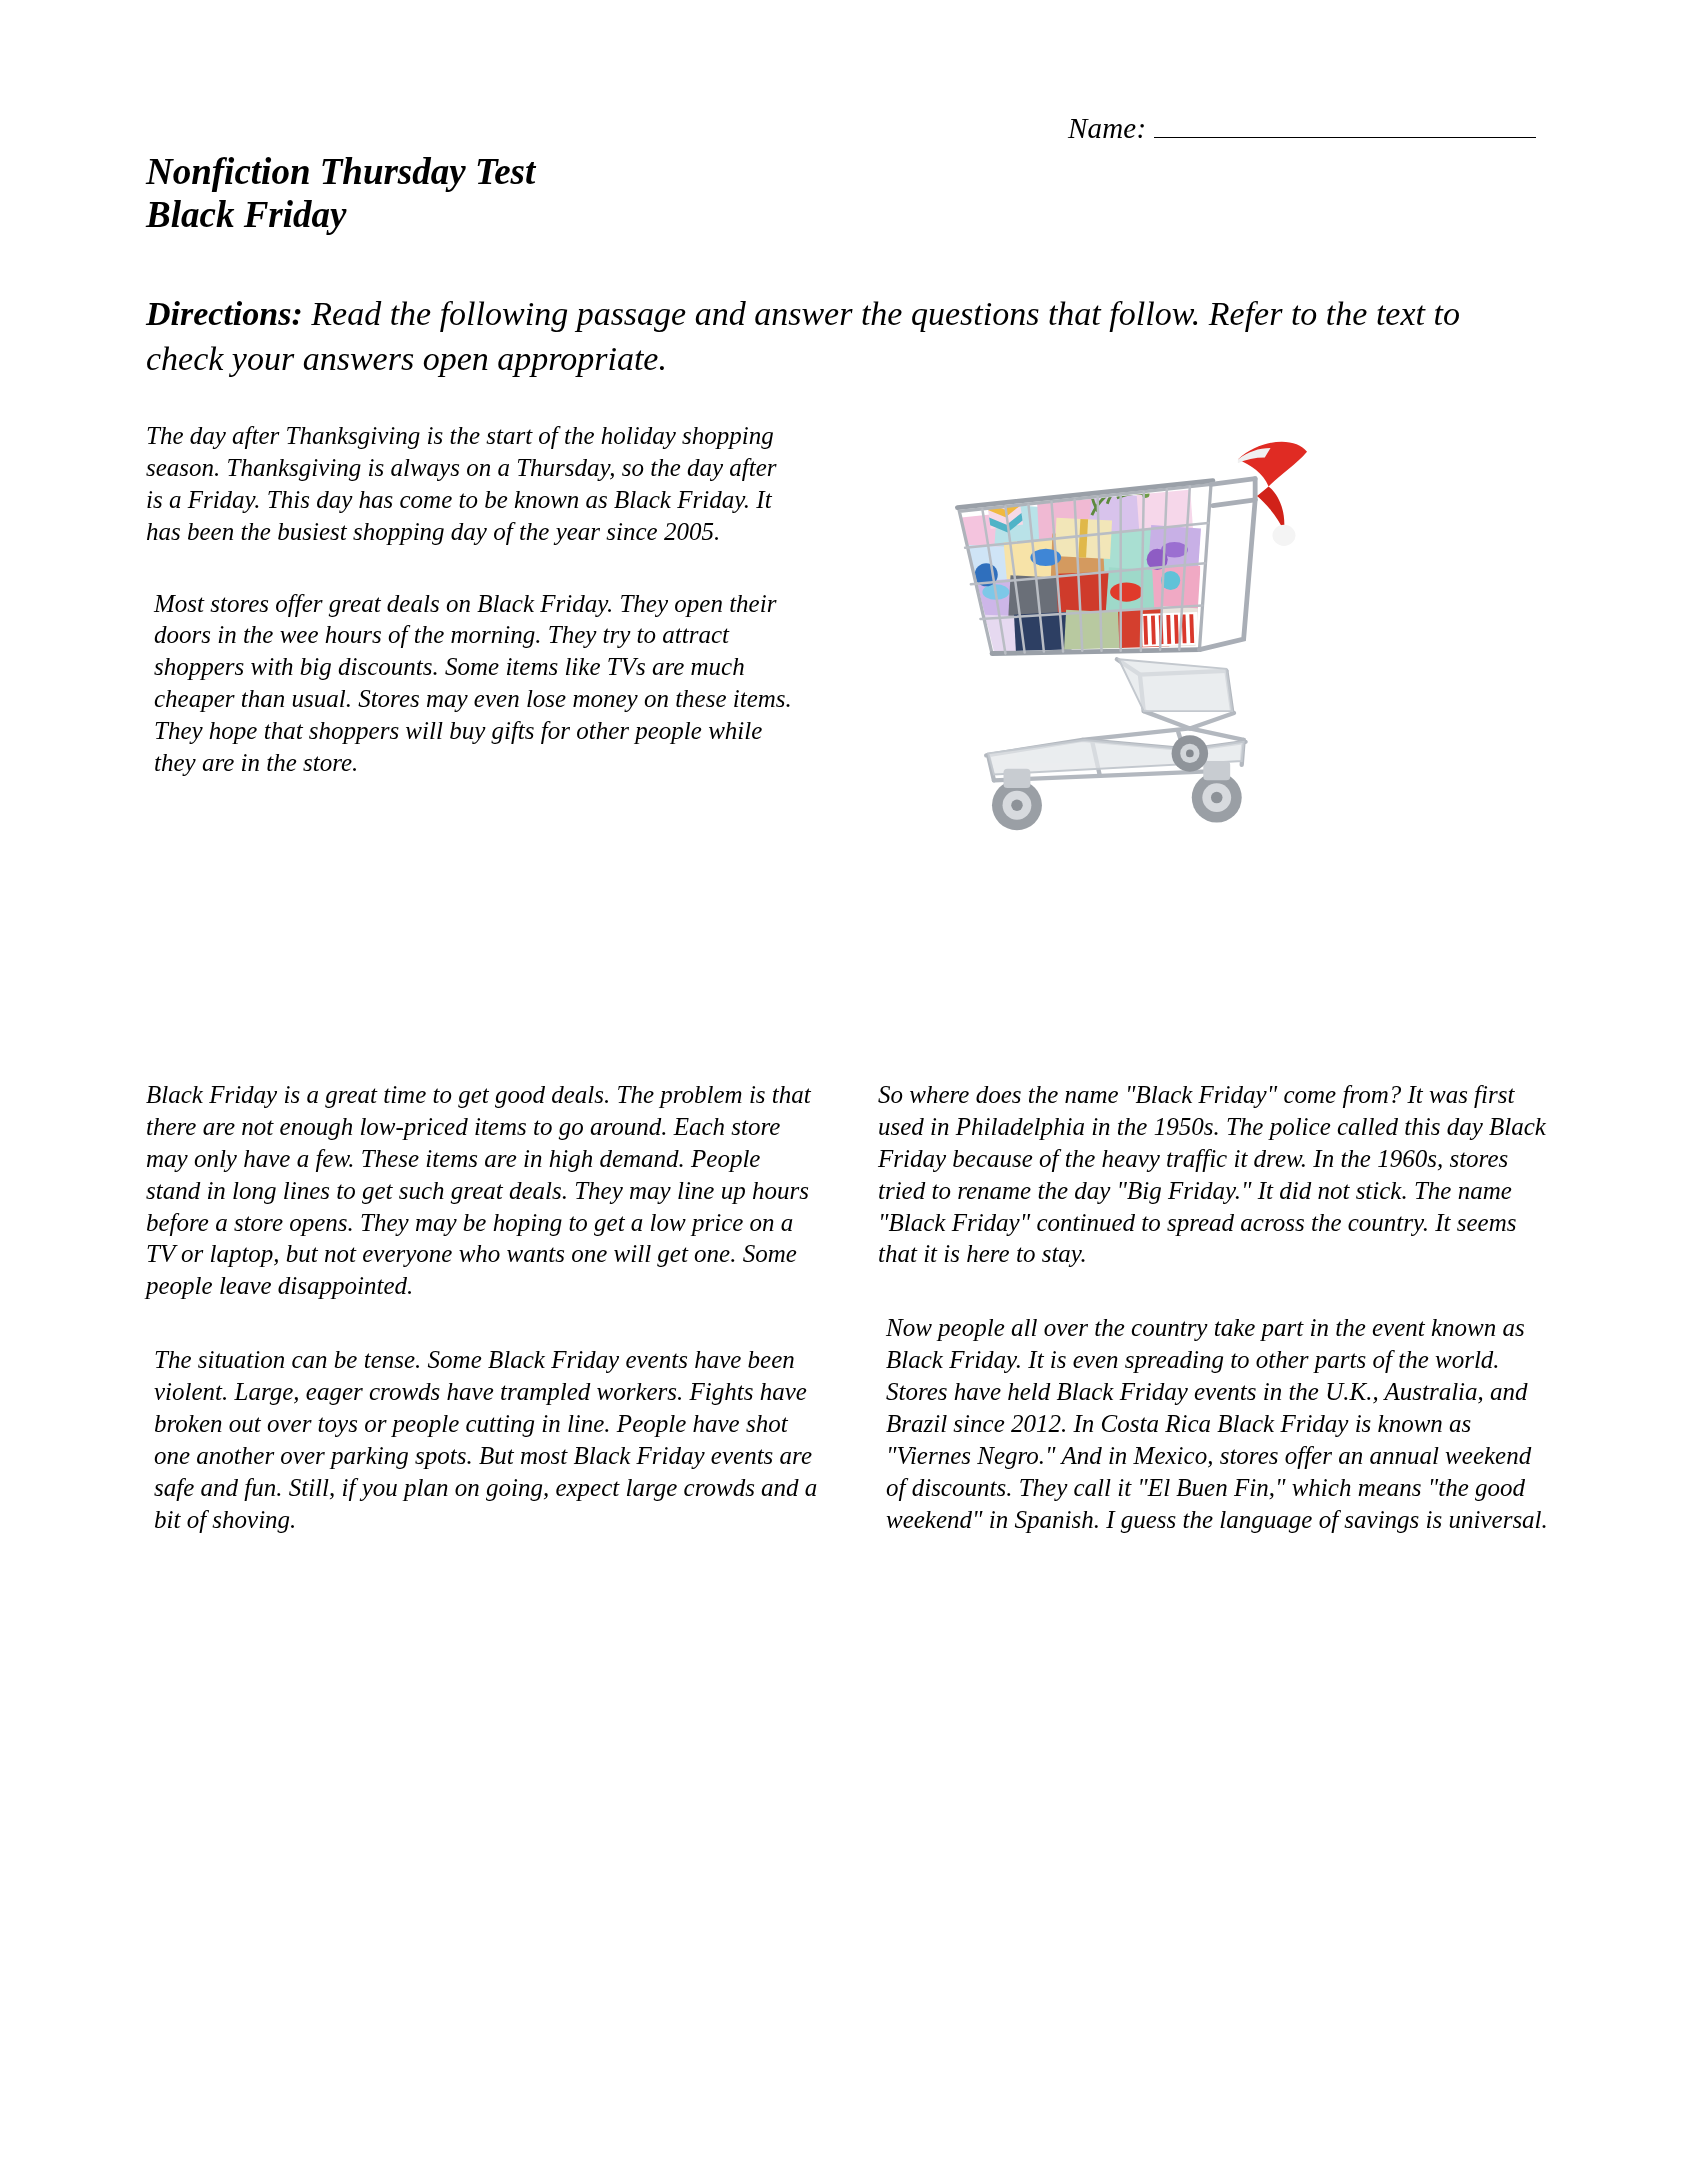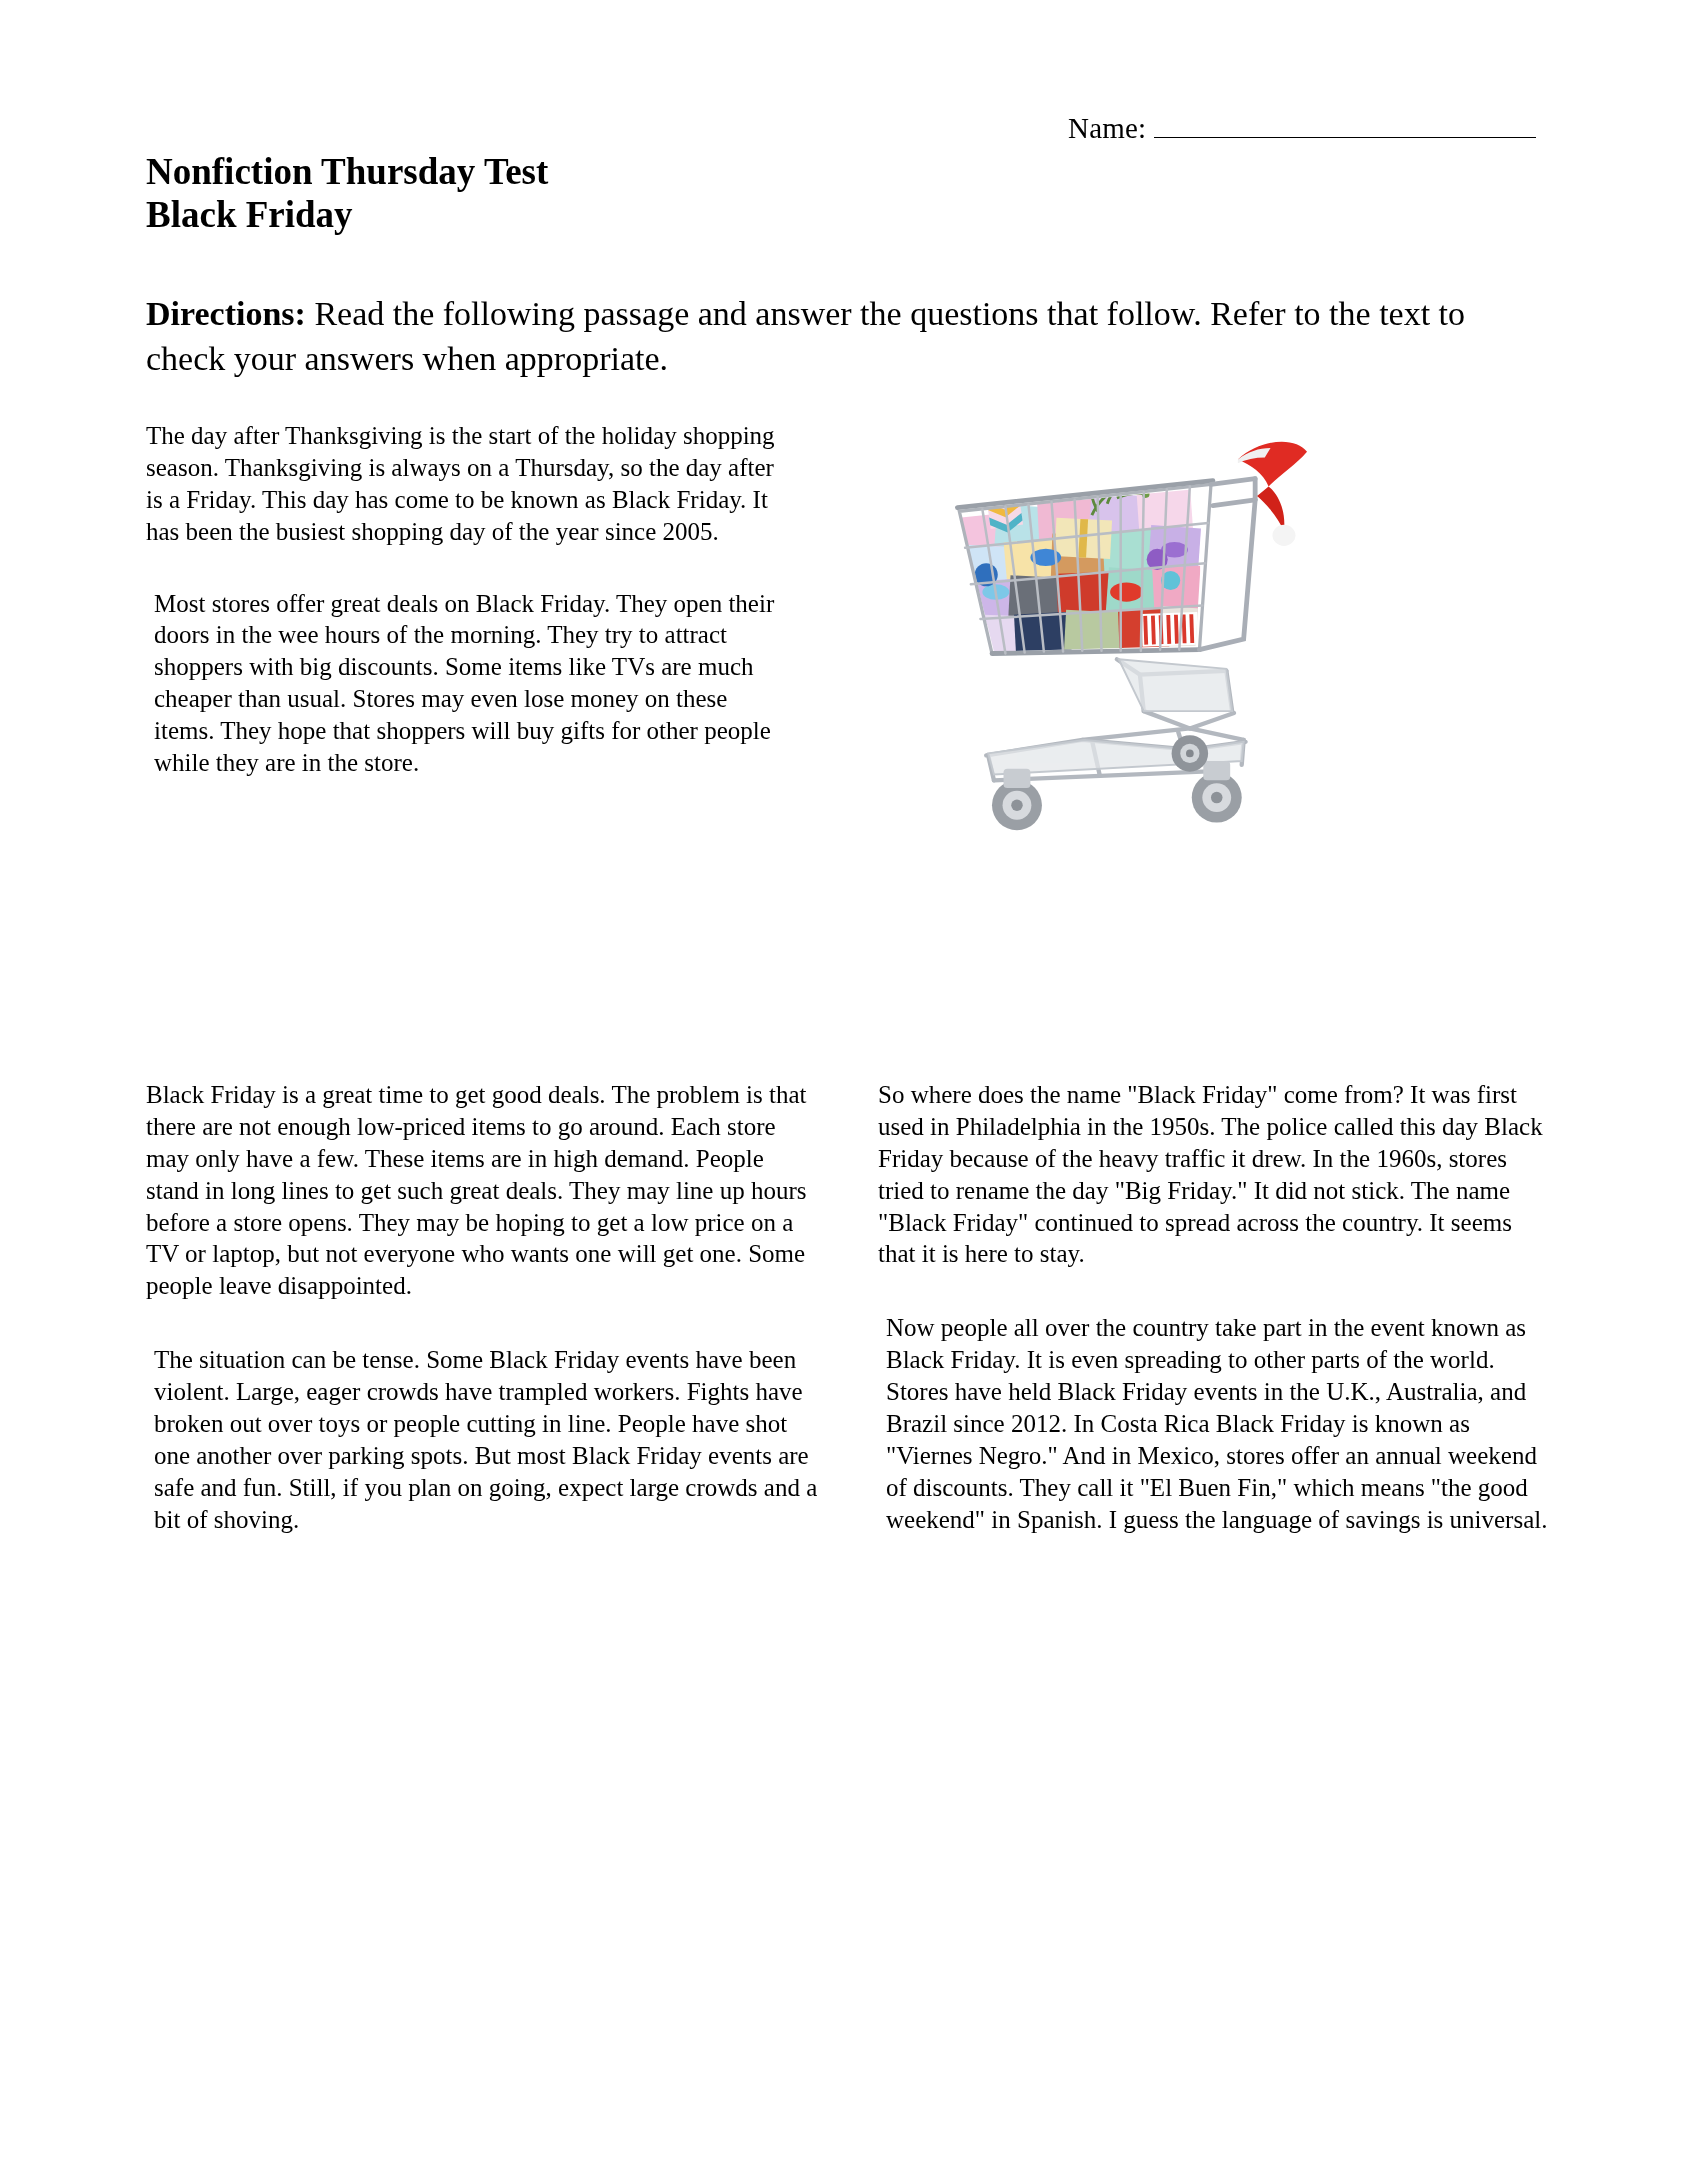--- a/index.html
+++ b/index.html
@@ -12,20 +12,21 @@
   body {
     font-family: "Liberation Serif", "DejaVu Serif", serif;
     color: #000000;
   }
   .page {
     position: relative;
     width: 1682px;
     height: 2177px;
     background: #ffffff;
     overflow: hidden;
+    font-style: italic;
   }
 
   
   .name-row {
     position: absolute;
     left: 146px;
     top: 113px;
     width: 1390px;
     display: flex;
     justify-content: flex-end;
@@ -130,21 +131,21 @@
     <span class="name-label">Name:</span>
     <span class="name-blank"></span>
   </div>
 
   <div class="title-block">
     <div class="title-line">Nonfiction Thursday Test</div>
     <div class="title-line">Black Friday</div>
   </div>
 
   <div class="directions">
-    <b>Directions:</b><span> Read the following passage and answer the questions that follow. Refer to the text to check your answers when appropriate.</span>
+    <b>Directions:</b><span> Read the following passage and answer the questions that follow. Refer to the text to check your answers open appropriate.</span>
   </div>
 
   <div class="upper">
     <div class="upper-text">
       <p class="body">The day after Thanksgiving is the start of the holiday shopping season. Thanksgiving is always on a Thursday, so the day after is a Friday. This day has come to be known as Black Friday. It has been the busiest shopping day of the year since 2005.</p>
       <p class="body">Most stores offer great deals on Black Friday. They open their doors in the wee hours of the morning. They try to attract shoppers with big discounts. Some items like TVs are much cheaper than usual. Stores may even lose money on these items. They hope that shoppers will buy gifts for other people while they are in the store.</p>
     </div>
     <div class="upper-figure">
       <div class="figure-box">
         <svg viewBox="0 0 390 430" width="375" height="413">

